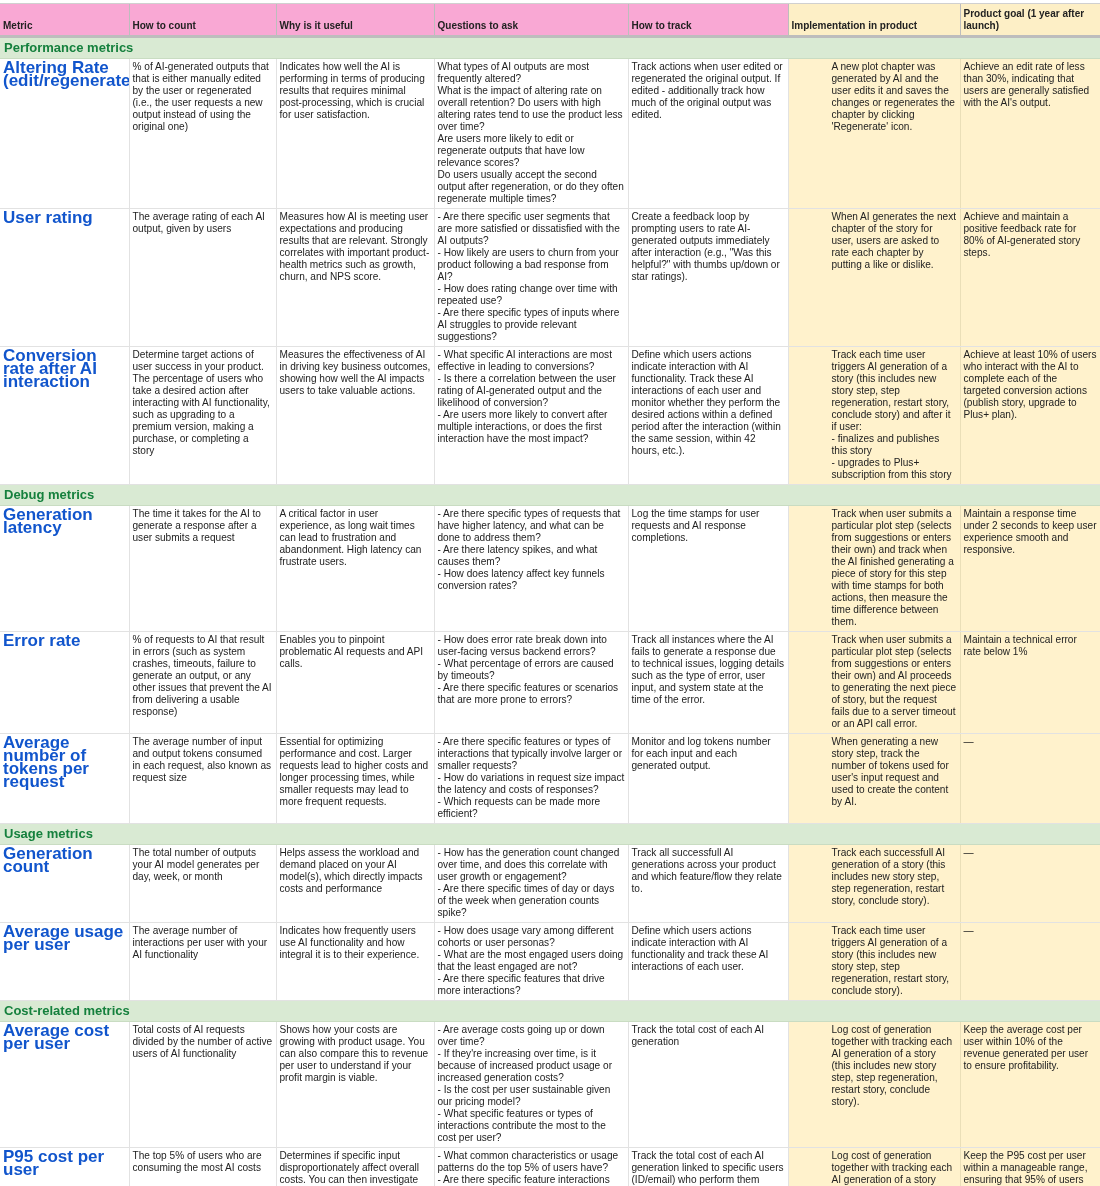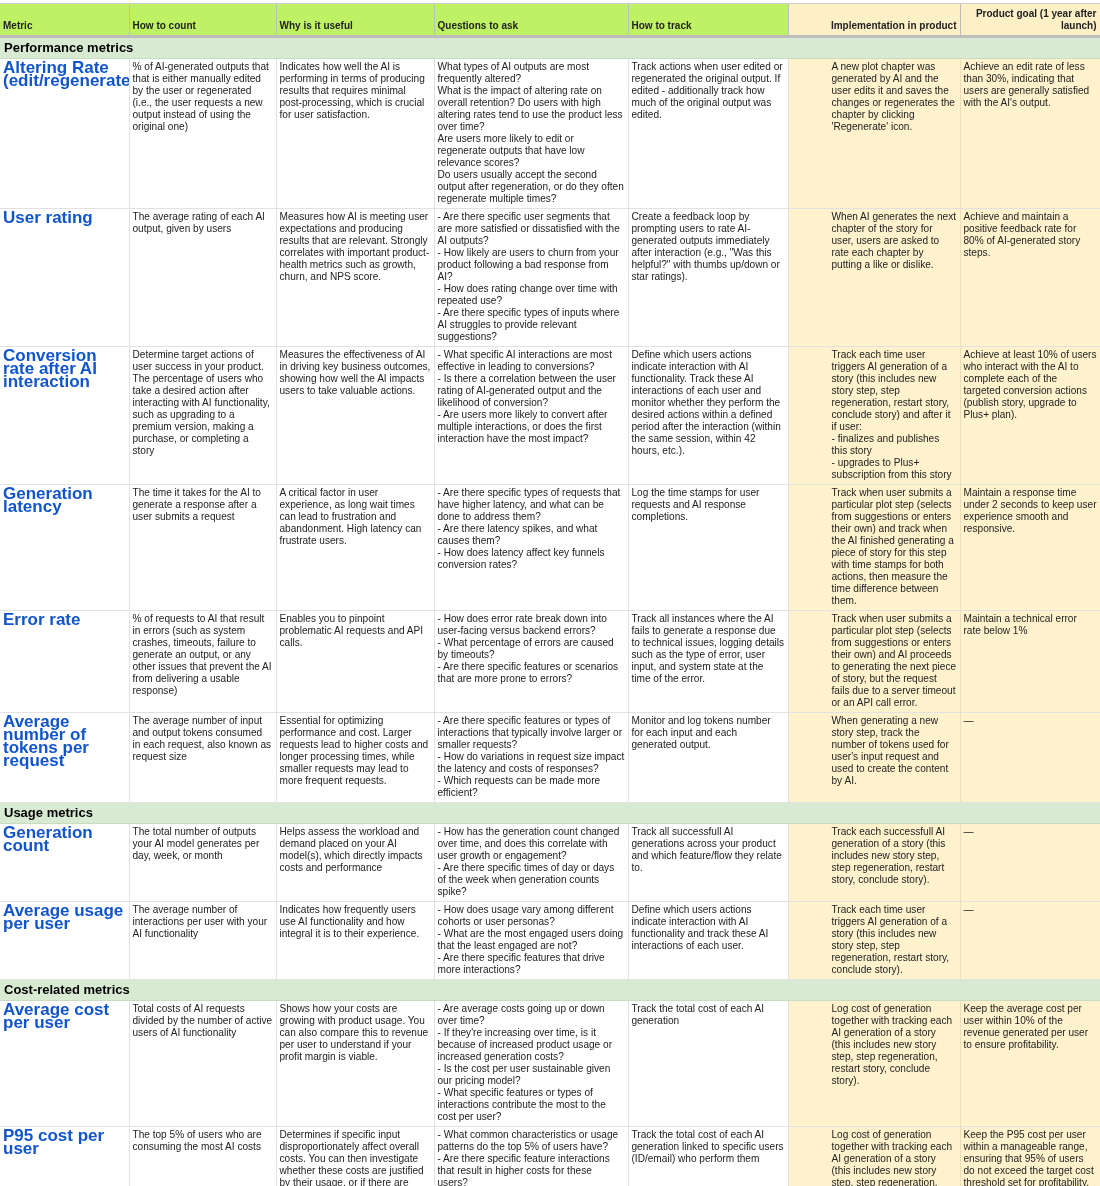--- a/index.html
+++ b/index.html
@@ -20,36 +20,36 @@
     vertical-align: top;
     font-size: 10.1px;
     line-height: 12px;
     color: #222222;
     padding: 2px 3px 3px 3px;
     text-align: left;
     white-space: pre-line;
     overflow: hidden;
   }
   thead th {
-    background: #bef264;
+    background: #f9a8d4;
     font-weight: bold;
     font-size: 10px;
     vertical-align: bottom;
     height: 26px;
     padding: 2px 3px 3px 3px;
     border-right: 1px solid #bdbdbd;
     border-bottom: 3px solid #bdbdbd;
   }
-  thead th.hl { background: #fdefc6; text-align: right; }
+  thead th.hl { background: #fdefc6; }
   .section td {
     background: #d9ead3;
     font-weight: bold;
     font-size: 13px;
     line-height: 15px;
-    color: #000000;
+    color: #15803d;
     height: 17px;
     padding: 2px 4px 1px 4px;
     border-right: none;
     border-bottom: 1px solid #c9dcc2;
   }
   td.metric { color: #1155cc; font-weight: bold; font-size: 17px; line-height: 13px; }
   td.hl { background: #fff2cc; border-right: 1px solid #eadfb8; padding-left: 43px; }
   td.goal { background: #fff2cc; margin-left: 45px; }
 </style>
 </head>
@@ -114,20 +114,23 @@
         <td>- What specific AI interactions are most effective in leading to conversions?
 - Is there a correlation between the user rating of AI-generated output and the likelihood of conversion?
 - Are users more likely to convert after multiple interactions, or does the first interaction have the most impact?</td>
         <td>Define which users actions indicate interaction with AI functionality. Track these AI interactions of each user and monitor whether they perform the desired actions within a defined period after the interaction (within the same session, within 42 hours, etc.).</td>
         <td class="hl">Track each time user triggers AI generation of a story (this includes new story step, step regeneration, restart story, conclude story) and after it if user:
 - finalizes and publishes this story
 - upgrades to Plus+ subscription from this story</td>
         <td class="goal">Achieve at least 10% of users who interact with the AI to complete each of the targeted conversion actions (publish story, upgrade to Plus+ plan).</td>
       </tr>
 
+      <tr class="section">
+        <td colspan="7">Debug metrics</td>
+      </tr>
       <tr style="height:86px">
         <td class="metric">Generation latency</td>
         <td>The time it takes for the AI to generate a response after a user submits a request</td>
         <td>A critical factor in user experience, as long wait times can lead to frustration and abandonment. High latency can frustrate users.</td>
         <td>- Are there specific types of requests that have higher latency, and what can be done to address them?
 - Are there latency spikes, and what causes them?
 - How does latency affect key funnels conversion rates?</td>
         <td>Log the time stamps for user requests and AI response completions.</td>
         <td class="hl">Track when user submits a particular plot step (selects from suggestions or enters their own) and track when the AI finished generating a piece of story for this step with time stamps for both actions, then measure the time difference between them.</td>
         <td class="goal">Maintain a response time under 2 seconds to keep user experience smooth and responsive.</td>

